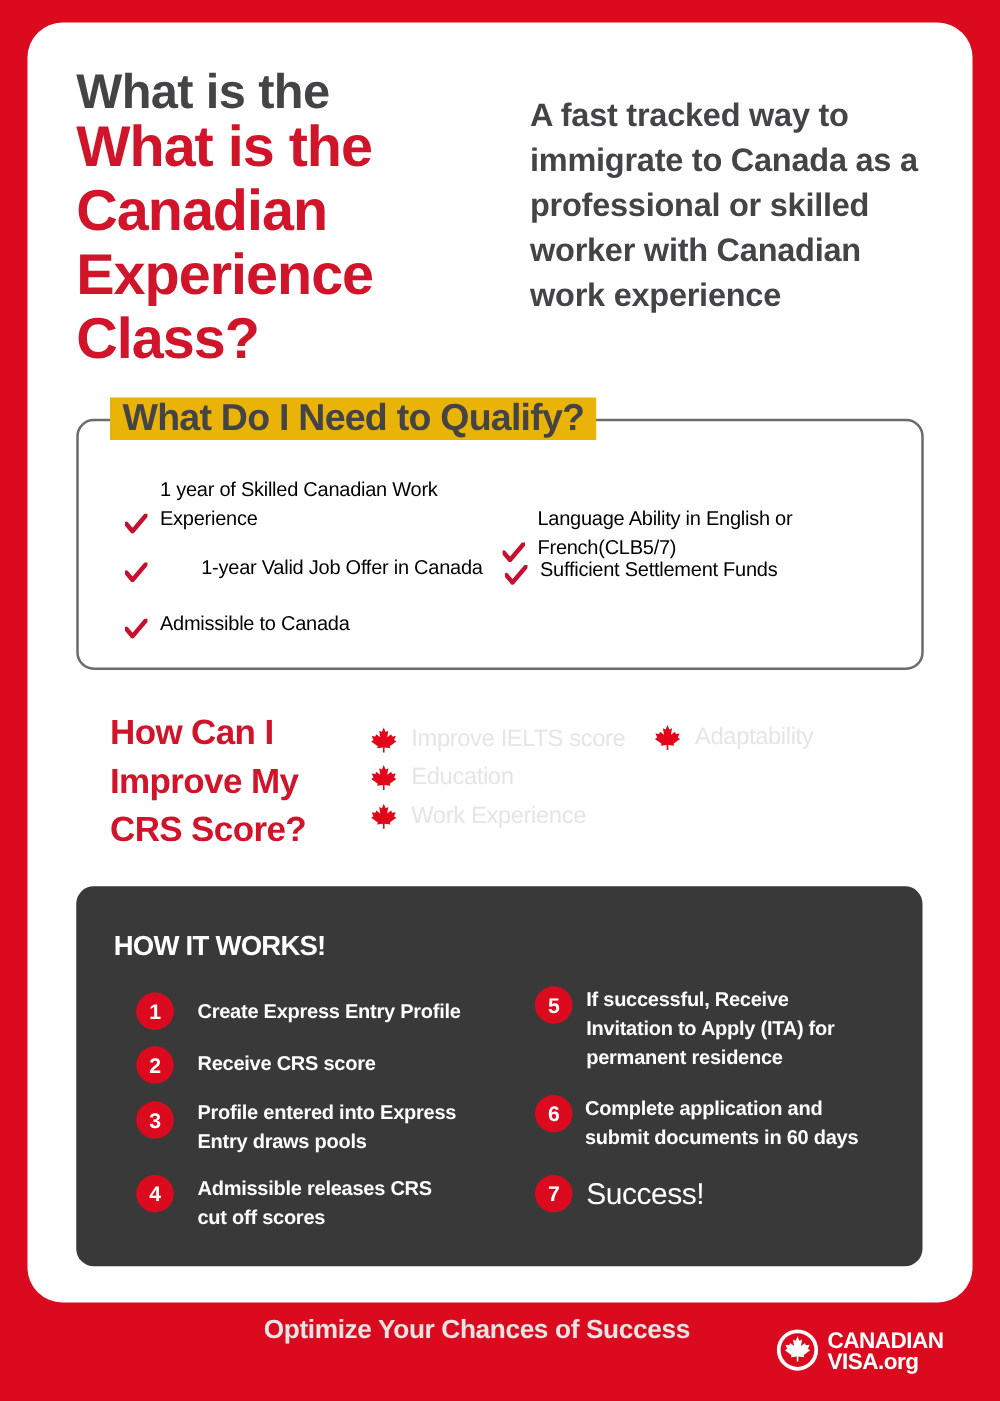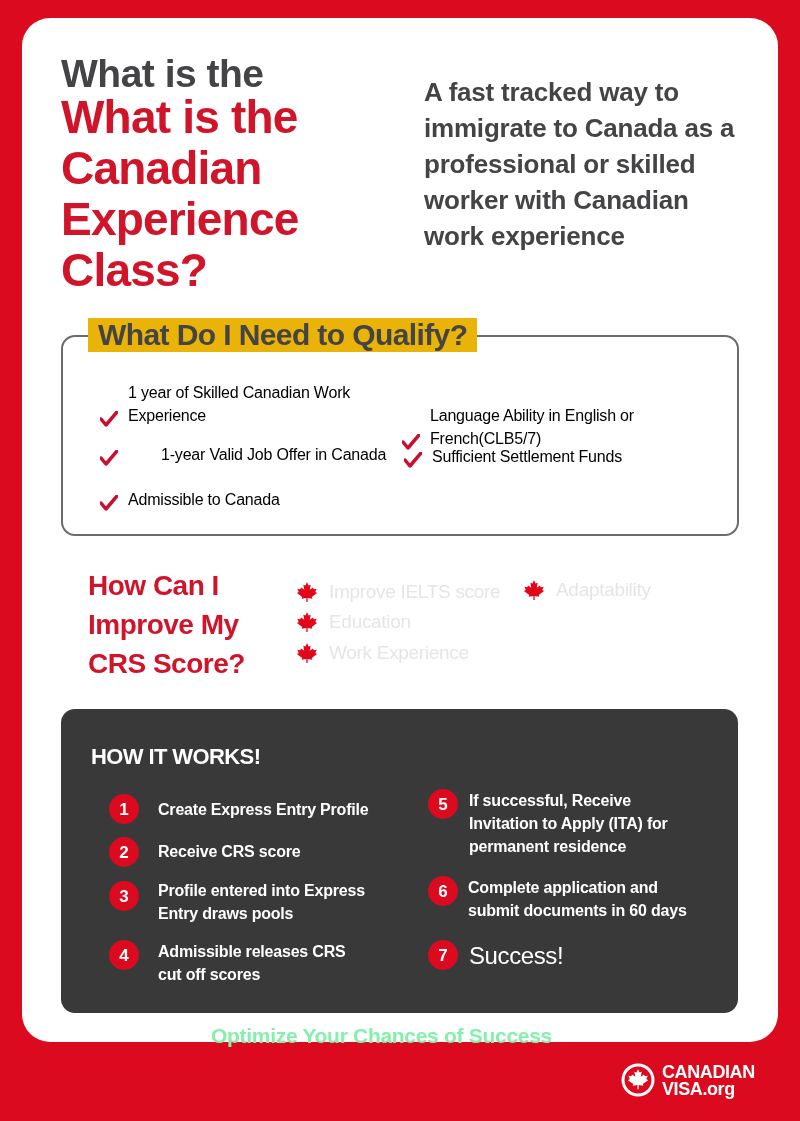--- a/index.html
+++ b/index.html
@@ -56,21 +56,21 @@
   .step {
     position:absolute; display:flex; align-items:flex-start; color:#fff; font-weight:bold;
     font-size:16px; line-height:23px; letter-spacing:-0.2px;
   }
   .num {
     width:30px; height:30px; border-radius:50%; background:#dc0a1e; color:#fff;
     display:flex; align-items:center; justify-content:center; font-size:17px; font-weight:bold;
     flex:none; margin-right:19px;
   }
   .footer-text {
-    position:absolute; left:211px; top:1024px; font-size:21px; font-weight:bold; color:#86efac;
+    position:absolute; left:211px; top:1052px; font-size:21px; font-weight:bold; color:#e5e5e5;
     letter-spacing:-0.3px;
   }
   .logo { position:absolute; left:620px; top:1062px; display:flex; align-items:flex-end; }
   .logo-circle { width:36px; height:36px; margin-right:6px; }
   .logo-text { color:#fff; font-weight:bold; font-size:18px; line-height:17px; letter-spacing:-0.4px; }
 </style>
 </head>
 <body>
 
 <div class="card"></div>

